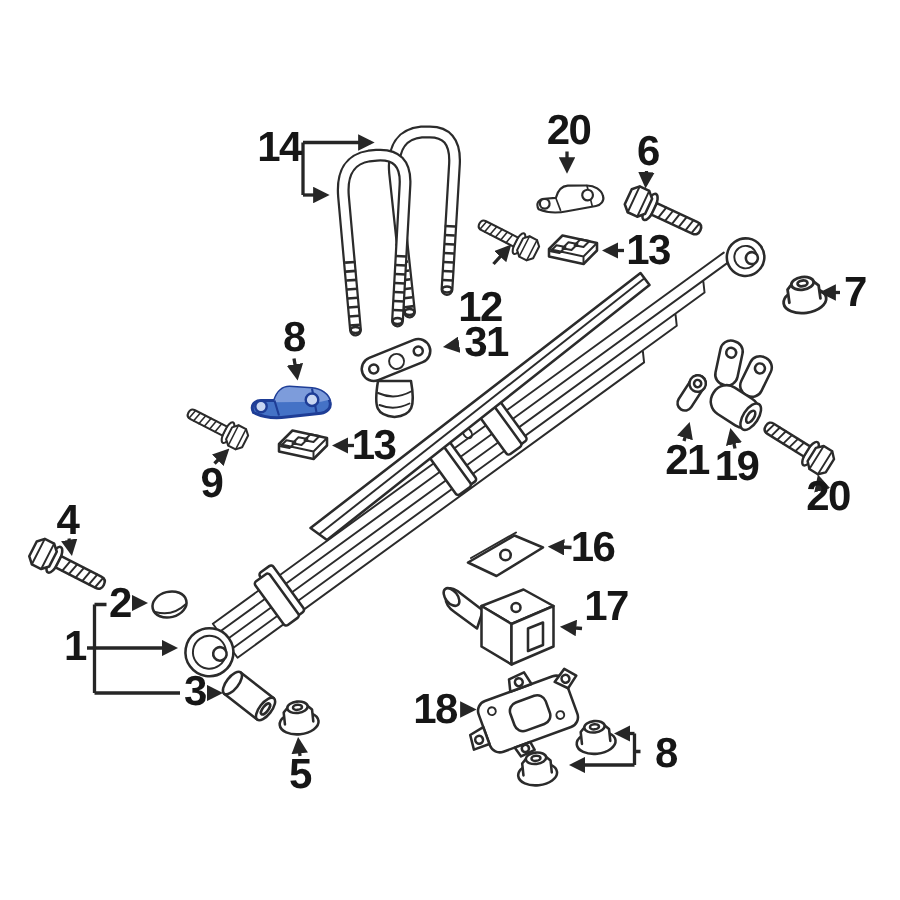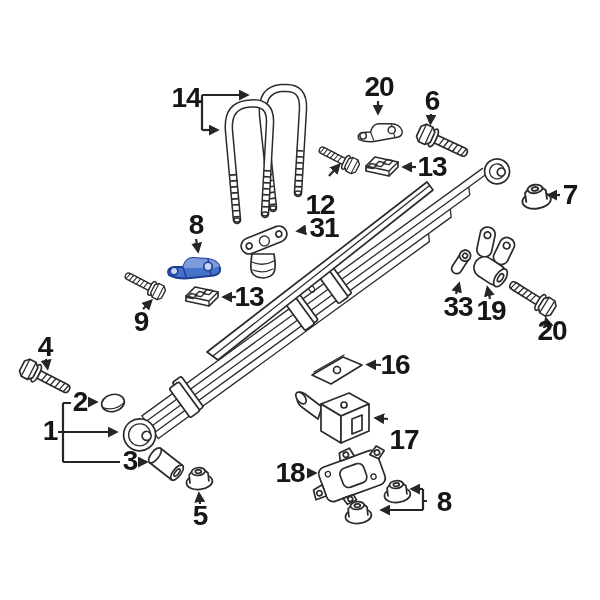--- a/index.html
+++ b/index.html
@@ -276,20 +276,20 @@
 <div class="callout" style="left:570px;top:195px">7</div>
 <div class="callout" style="left:196px;top:225px">8</div>
 <div class="callout" style="left:141px;top:322px">9</div>
 <div class="callout" style="left:249px;top:297px">13</div>
 <div class="callout" style="left:379px;top:87px">20</div>
 <div class="callout" style="left:320px;top:205px">12</div>
 <div class="callout" style="left:432px;top:167px">13</div>
 <div class="callout" style="left:186px;top:98px">14</div>
 <div class="callout" style="left:444px;top:502px">8</div>
 <div class="callout" style="left:395px;top:365px">16</div>
-<div class="callout" style="left:404px;top:440px">17</div>
+<div class="callout" style="left:404px;top:404px">17</div>
 <div class="callout" style="left:290px;top:473px">18</div>
 <div class="callout" style="left:491px;top:311px">19</div>
 <div class="callout" style="left:552px;top:331px">20</div>
-<div class="callout" style="left:458px;top:307px">33</div>
+<div class="callout" style="left:458px;top:307px">21</div>
 <div class="callout" style="left:324px;top:228px">31</div>
 
 </div>
 
 </body></html>

